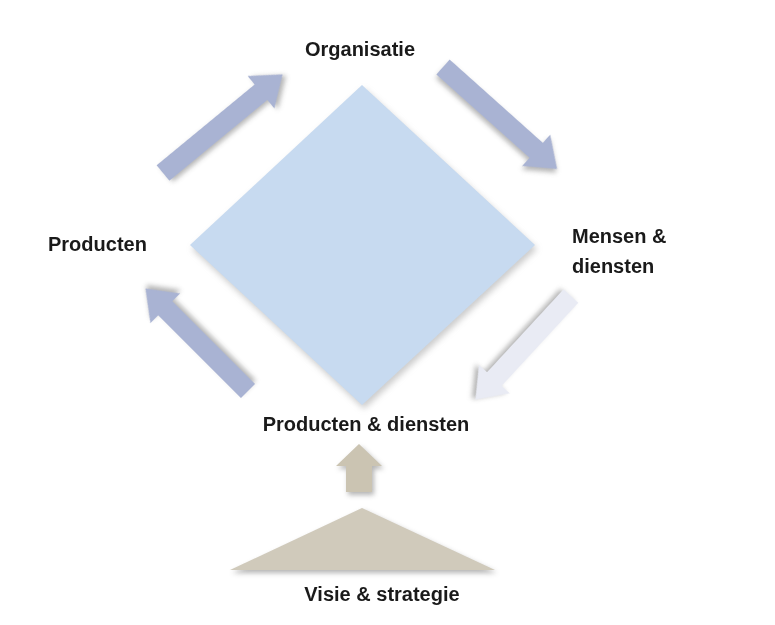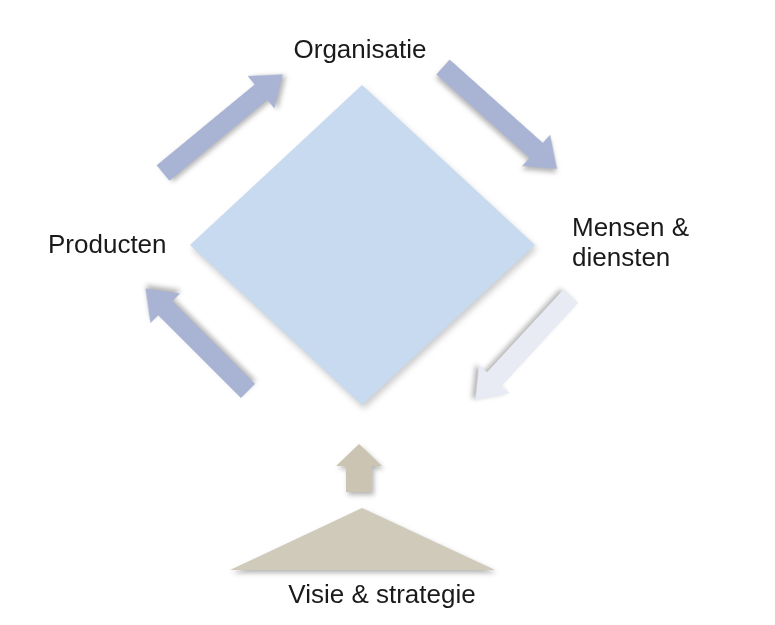--- a/index.html
+++ b/index.html
@@ -13,22 +13,22 @@
   }
   .shapes {
     position: absolute;
     left: 0; top: 0;
   }
   .shadow   { filter: drop-shadow(2px 3px 2.5px rgba(90,90,90,0.45)); }
   .shadow-soft { filter: drop-shadow(2px 4px 3px rgba(110,110,110,0.35)); }
   .label {
     position: absolute;
     color: var(--text, #1a1a1a);
-    font-weight: normal;
-    font-size: 26px;
+    font-weight: bold;
+    font-size: 20px;
     line-height: 30px;
     white-space: nowrap;
   }
   .label.centered { transform: translateX(-50%); }
   .label .line { display: block; }
 </style>
 </head>
 <body>
 
 <div class="canvas">
@@ -47,21 +47,22 @@
 
     <path d="M 359 444 L 382 466 L 372 466 L 372 492 L 346 492 L 346 466 L 336 466 Z" class="shadow" fill="#cbc4b2"></path>
 
     <polygon points="362,508 495,570 230,570" class="shadow" fill="#d0cabb"></polygon>
   </svg>
 
   <div class="label centered" style="left:360px; top:34px;">Organisatie</div>
 
   <div class="label" style="left:48px; top:229px;">Producten</div>
 
-  <div class="label" style="left:572px; top:212px;">
+  <div class="label" style="left:572px; top:221px;">
     <span class="line">Mensen &amp;</span>
     <span class="line">diensten</span>
   </div>
 
+  <div class="label centered" style="left:366px; top:409px;">Producten &amp; diensten</div>
 
   <div class="label centered" style="left:382px; top:579px;">Visie &amp; strategie</div>
 
 </div>
 
 </body></html>

